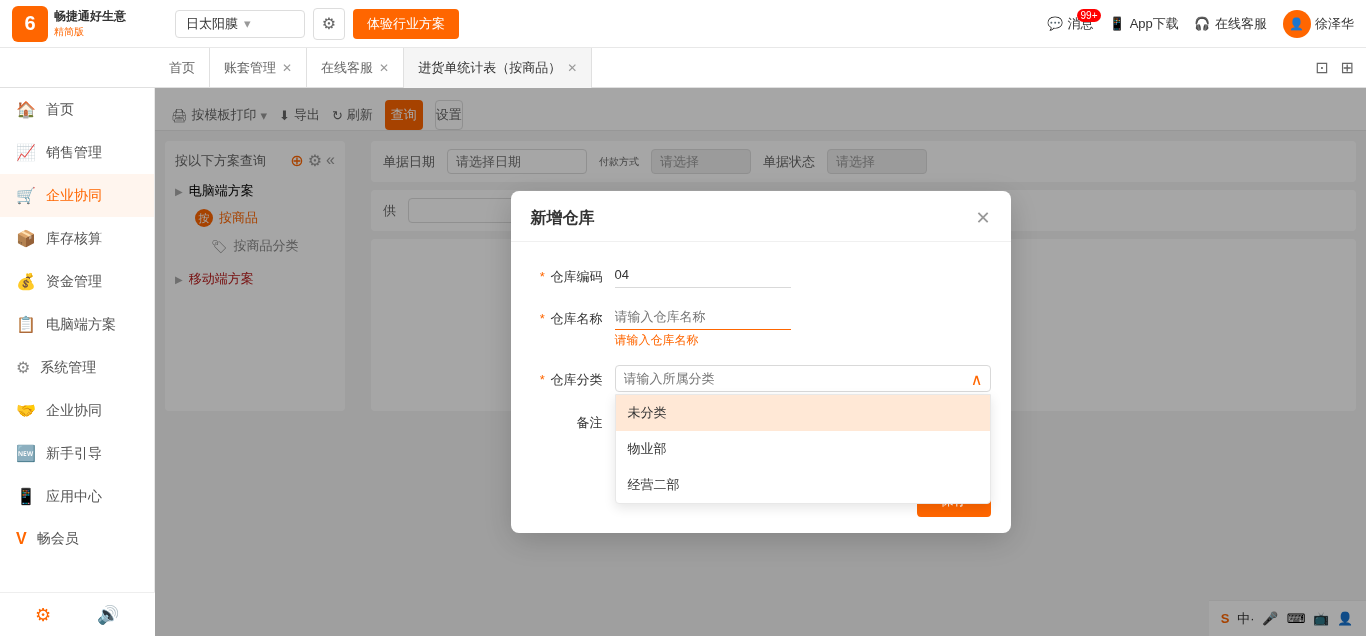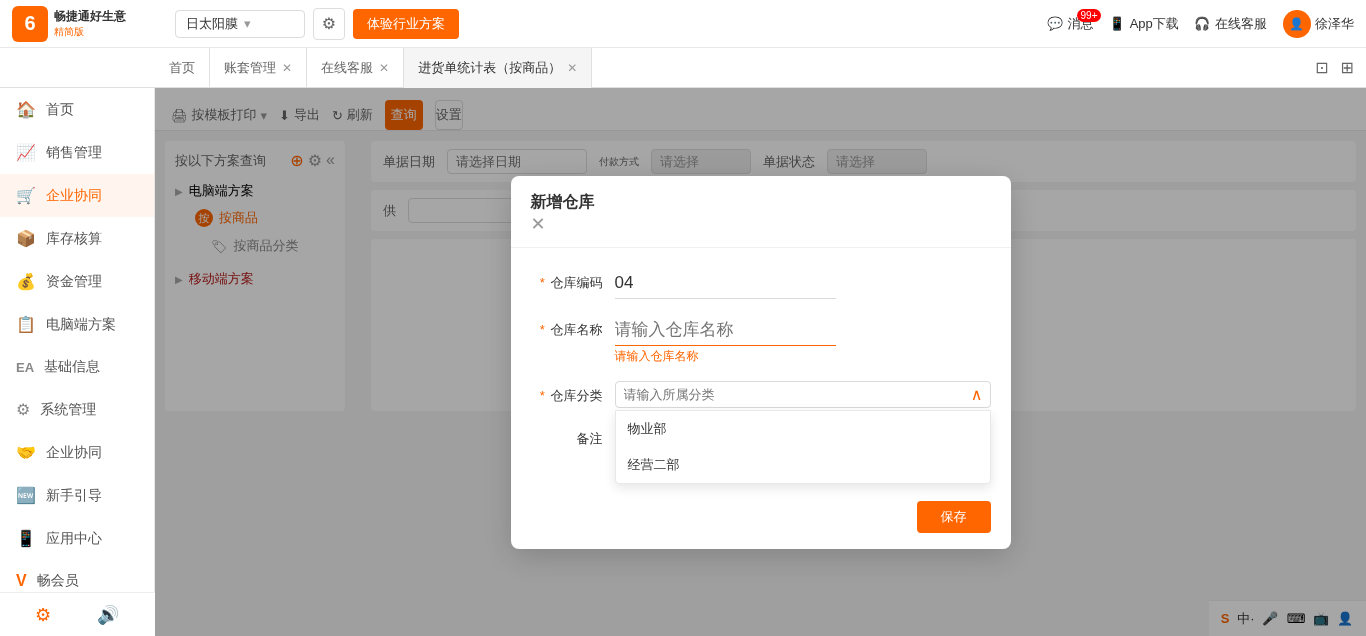--- a/index.html
+++ b/index.html
@@ -210,24 +210,24 @@
     .dialog {
       background: #fff;
       border-radius: 8px;
       width: 500px;
       box-shadow: 0 8px 32px rgba(0,0,0,0.18);
       overflow: visible;
       position: relative;
     }
     .dialog-header {
       display: flex;
+      align-items: center;
       justify-content: space-between;
       padding: 16px 20px 12px;
       border-bottom: 1px solid #f0f0f0;
-      flex-direction: column;
     }
     .dialog-title { font-size: 16px; font-weight: bold; color: #333; }
     .dialog-close { cursor: pointer; color: #999; font-size: 18px; }
     .dialog-body { padding: 20px 20px 0; }
     .form-row {
       display: flex;
       align-items: flex-start;
       margin-bottom: 16px;
       gap: 12px;
     }
@@ -237,21 +237,21 @@
       color: #333;
       padding-top: 6px;
       text-align: right;
     }
     .required-star { color: #f60; margin-right: 2px; }
     .form-control {
       flex: 1;
       border: none;
       border-bottom: 1px solid #d9d9d9;
       padding: 5px 0;
-      font-size: 17px;
+      font-size: 13px;
       outline: none;
       color: #333;
     }
     .form-control.error { border-bottom-color: #f60; }
     .error-msg { color: #f60; font-size: 12px; margin-top: 2px; }
     .select-wrapper {
       flex: 1;
       position: relative;
     }
     .select-input {
@@ -436,24 +436,20 @@
       <span class="sidebar-icon">📦</span>
       <span>库存核算</span>
     </div>
     <div class="sidebar-item">
       <span class="sidebar-icon">💰</span>
       <span>资金管理</span>
     </div>
     <div class="sidebar-item">
       <span class="sidebar-icon">📋</span>
       <span>电脑端方案</span>
-    </div>
-    <div class="sidebar-item">
-      <span class="sidebar-icon" style="font-style:normal;font-size:13px;font-weight:bold;">EA</span>
-      <span>基础信息</span>
     </div>
     <div class="sidebar-item">
       <span class="sidebar-icon">⚙</span>
       <span>系统管理</span>
     </div>
     <div class="sidebar-item">
       <span class="sidebar-icon">🤝</span>
       <span>企业协同</span>
     </div>
     <div class="sidebar-item">
@@ -607,20 +603,21 @@
           <div class="form-row">
             <div class="form-label">
               <span class="required-star">*</span>
               <span>仓库分类</span>
             </div>
             <div class="select-wrapper">
               <input class="select-input" placeholder="请输入所属分类" style="">
               <span class="select-arrow">∧</span>
               
               <div class="dropdown-list">
+                <div class="dropdown-item highlighted">未分类</div>
                 <div class="dropdown-item">物业部</div>
                 <div class="dropdown-item">经营二部</div>
               </div>
             </div>
           </div>
 
           <div class="form-row">
             <div class="form-label">
               <span>备注</span>
             </div>

